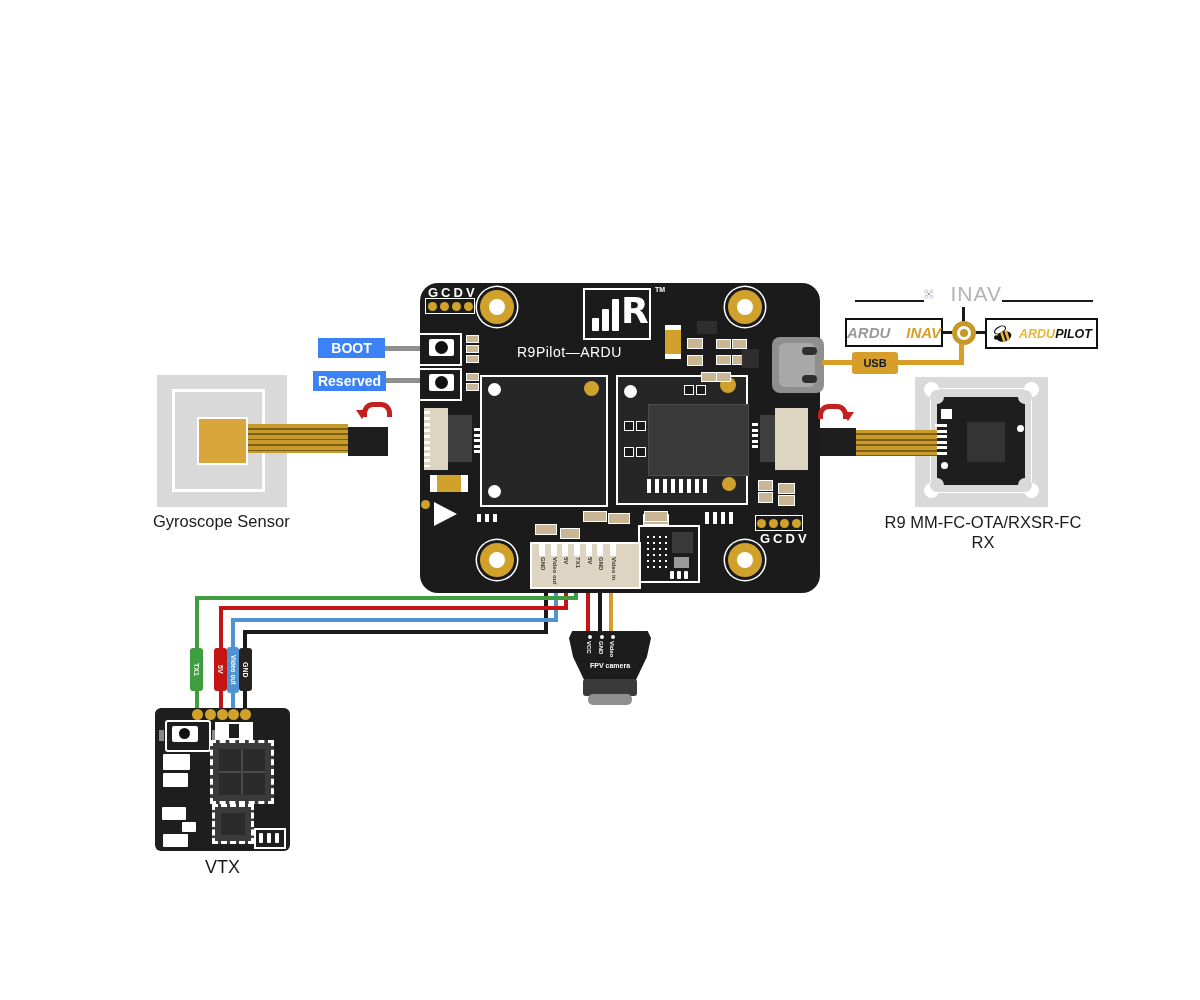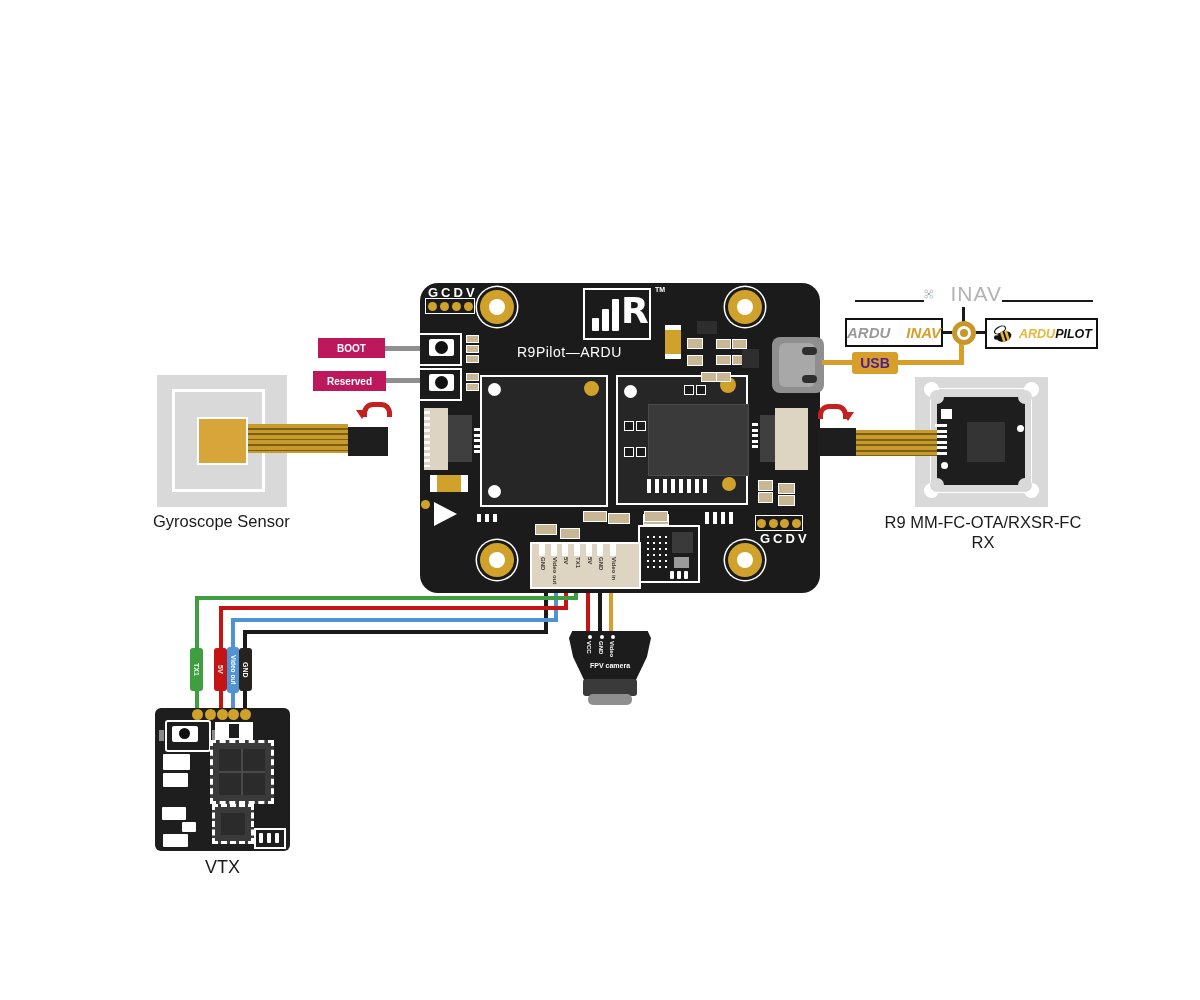--- a/index.html
+++ b/index.html
@@ -27,40 +27,40 @@
   .pair{position:absolute;display:flex;gap:2px;}
   .pair span{width:8px;height:8px;border:1.2px solid #fff;display:block;background:#1b1b1b;}
   .barrow{position:absolute;background:repeating-linear-gradient(90deg,#fff 0 4px,transparent 4px 8px);}
   .vtext{writing-mode:vertical-rl;text-orientation:sideways;}
   .pinlabel{position:absolute;width:8px;height:28px;font-size:6px;color:#3a362e;font-weight:bold;line-height:1;}
   .conn-beige{position:absolute;background:#ddd5c2;}
   .latch{position:absolute;background:#3f3f3f;}
   .dashcol span{display:block;width:6px;height:3px;background:#fff;margin-bottom:2.5px;}
 
   
-  .gray-label{position:absolute;background:#be185d;color:#fff;font-weight:800;font-size:10px;
+  .gray-label{position:absolute;background:#3b82f6;color:#fff;font-weight:800;font-size:14px;
               display:flex;align-items:center;justify-content:center;z-index:2;}
   .gray-line{position:absolute;background:#8f8f8f;z-index:2;}
 
   
   .graybox{position:absolute;background:#d9d9d9;z-index:2;}
   .ribbon{position:absolute;background:repeating-linear-gradient(180deg,#c8992b 0 3.5px,#7c5f17 3.5px 5.5px);z-index:2;}
   .ribbon-end{position:absolute;background:#1e1e1e;z-index:2;}
   .flip-arrow{position:absolute;width:20px;height:10px;border:5px solid #c42020;border-bottom:none;
               border-radius:11px 11px 0 0;z-index:2;}
   .flip-arrow::after{content:'';position:absolute;left:-11px;top:3px;border:6px solid transparent;
               border-top:9px solid #c42020;}
   .caption{position:absolute;color:#1a1a1a;font-size:16.5px;z-index:2;}
 
   
   .logo-box{position:absolute;background:#fff;border:2px solid #111;display:flex;align-items:center;
             justify-content:center;z-index:2;}
   .blackline{position:absolute;background:#1a1a1a;z-index:1;}
   .goldline{position:absolute;background:var(--wire-orange,#d79f2a);z-index:2;}
-  #usb-tag{position:absolute;background:var(--wire-orange,#d79f2a);color:#4c1d95;font-weight:800;font-size:14px;
+  #usb-tag{position:absolute;background:var(--wire-orange,#d79f2a);color:#0f172a;font-weight:800;font-size:11px;
            display:flex;align-items:center;justify-content:center;border-radius:3px;z-index:2;}
   #node{position:absolute;width:14px;height:14px;border:5px solid #c7972b;border-radius:50%;background:#fff;z-index:2;}
   #node::after{content:'';position:absolute;left:3px;top:3px;width:8px;height:8px;border-radius:50%;background:#c7972b;}
 
   
   .wire-tag{position:absolute;border-radius:3px;color:#fff;font-weight:bold;font-size:7px;
             display:flex;align-items:center;justify-content:center;z-index:2;}
 
   
   #vtx-board{position:absolute;left:155px;top:708px;width:135px;height:143px;background:#1e1e1e;border-radius:6px;z-index:2;}

